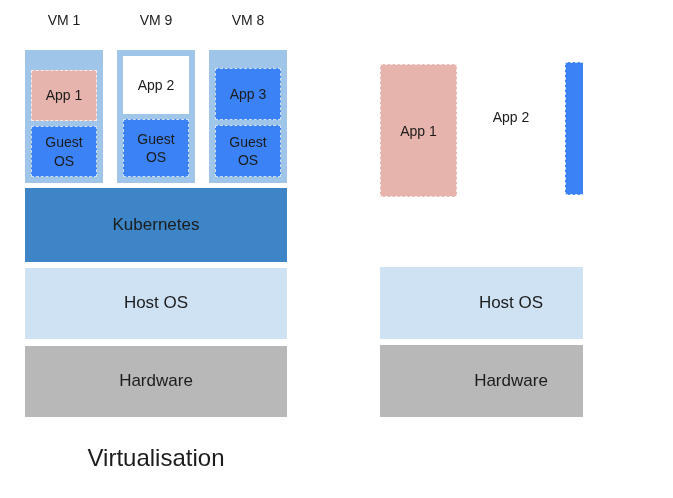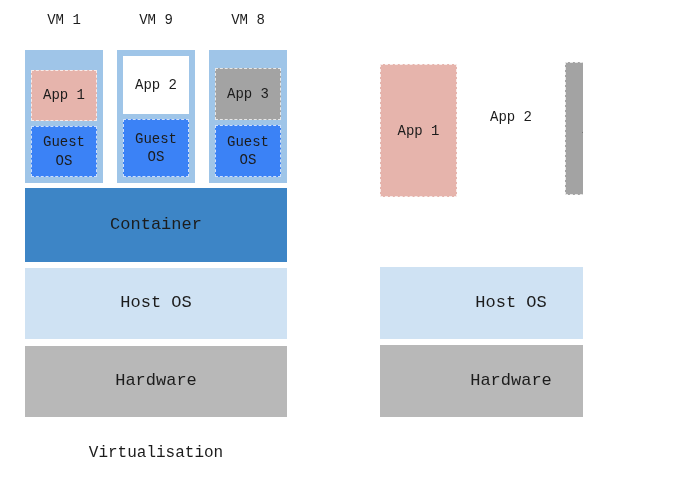--- a/index.html
+++ b/index.html
@@ -1,20 +1,20 @@
 <!DOCTYPE html>
 <html><head>
 <meta charset="utf-8">
 <style>
   html,body { margin:0; padding:0; background:#ffffff; }
   .canvas {
     position:relative;
     width:583px; height:498px;
     background:#ffffff;
-    font-family:Liberation Mono, monospace;
+    font-family:Liberation Sans, sans-serif;
     color:#1c1c1c;
     overflow:hidden;
   }
   .panel { position:absolute; top:0; height:498px; width:262px; }
   .panel-left  { left:25px; }
   .panel-right { left:380px; }
 
   
   .vm-labels { position:absolute; top:12px; left:0; right:0; display:flex; justify-content:space-between; }
   .vm-label  { width:78px; text-align:center; font-size:14px; }
@@ -28,21 +28,21 @@
   }
   .inner-box {
     flex:1; box-sizing:border-box;
     display:flex; align-items:center; justify-content:center;
     font-size:14px; text-align:center; line-height:1.3;
     border:1px dashed rgba(255,255,255,0.75);
     white-space:pre-line;
   }
   .app1 { background:#e6b4ac;margin-top:14px; }
   .app2 { background:#ffffff; }
-  .app3 { background:#a3a3a3;margin-top:12px; }
+  .app3 { background:#3b82f6;margin-top:12px; }
   .osbox { background:#3b82f6; }
 
   
   .apps-row { position:absolute; top:50px; left:0; right:0; height:133px; display:flex; justify-content:space-between; }
   .container-app {
     width:77px; height:133px; box-sizing:border-box;
     display:flex; align-items:center; justify-content:center;
     font-size:14px; border:1px dashed rgba(255,255,255,0.75);
   }
 
@@ -55,21 +55,21 @@
   }
   .hypervisor     { top:188px; height:74px; background:#3d85c6; }
   .orchestration  { top:187px; height:75px; background:#8d7bc2; font-size:16px; }
   .host-left      { top:268px; height:71px; background:#cfe2f3; }
   .hardware-left  { top:346px; height:71px; background:#b8b8b8; }
   .host-right     { top:267px; height:72px; background:#cfe2f3; }
   .hardware-right { top:345px; height:72px; background:#b8b8b8; }
 
   .caption {
     position:absolute; top:444px; left:0; right:0;
-    text-align:center; font-size:16px;
+    text-align:center; font-size:24px;
   }
 </style>
 </head>
 <body>
 
 <div class="canvas">
 
   <div class="panel panel-left">
 
     <div class="vm-labels">
@@ -89,21 +89,21 @@
         <div class="inner-box osbox">Guest
 OS</div>
       </div>
       <div class="vm-frame">
         <div class="inner-box app3">App 3</div>
         <div class="inner-box osbox">Guest
 OS</div>
       </div>
     </div>
 
-    <div class="layer hypervisor">Container</div>
+    <div class="layer hypervisor">Kubernetes</div>
     <div class="layer host-left">Host OS</div>
     <div class="layer hardware-left">Hardware</div>
 
     <div class="caption">Virtualisation</div>
   </div>
 
   <div class="panel panel-right">
 
     <div class="apps-row">
       <div class="container-app app1">App 1</div>

